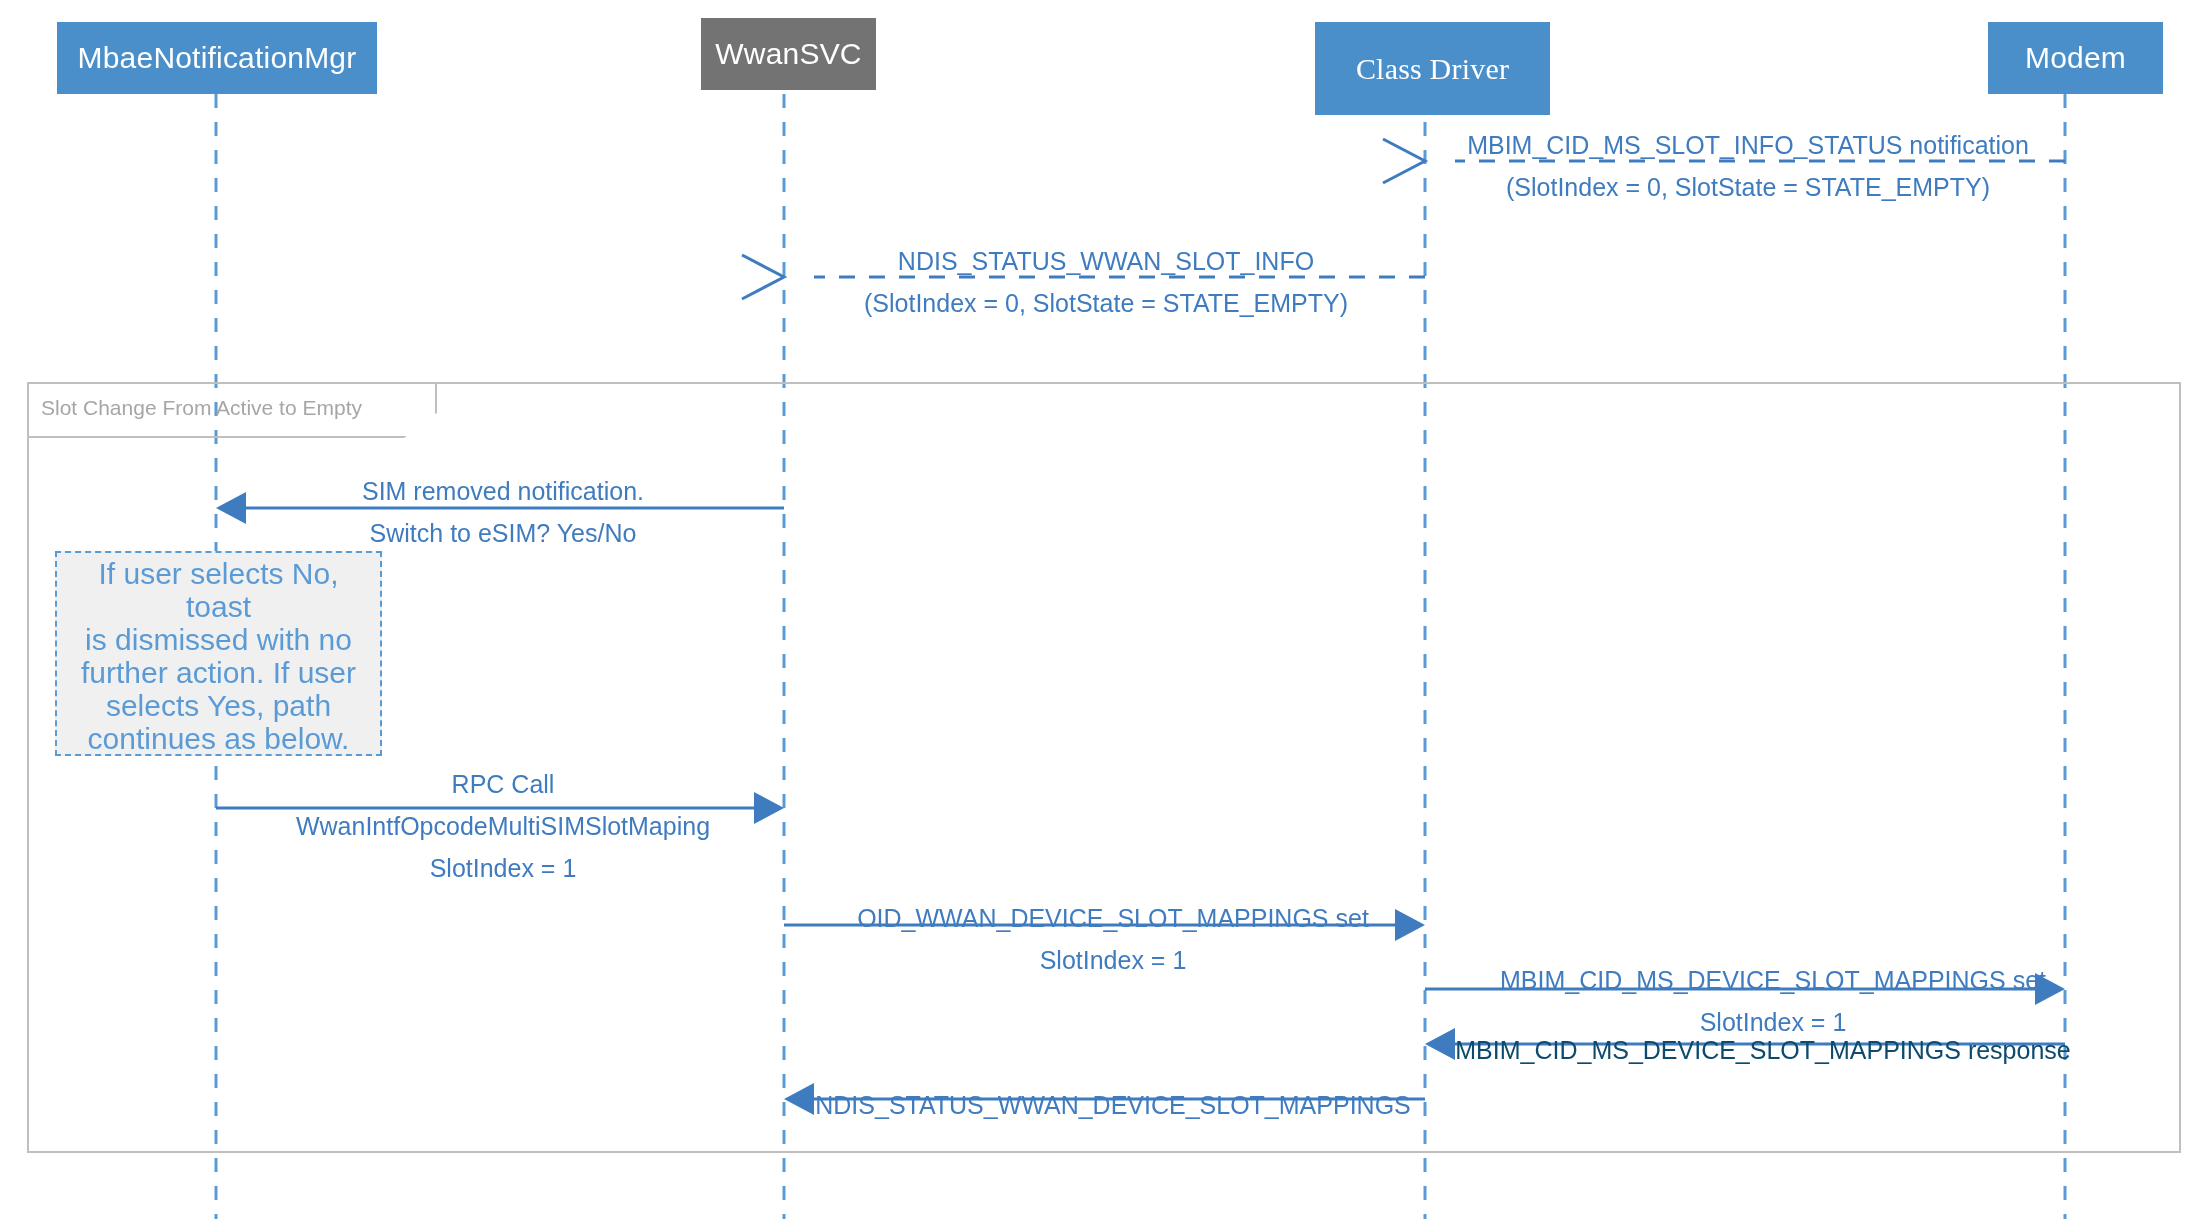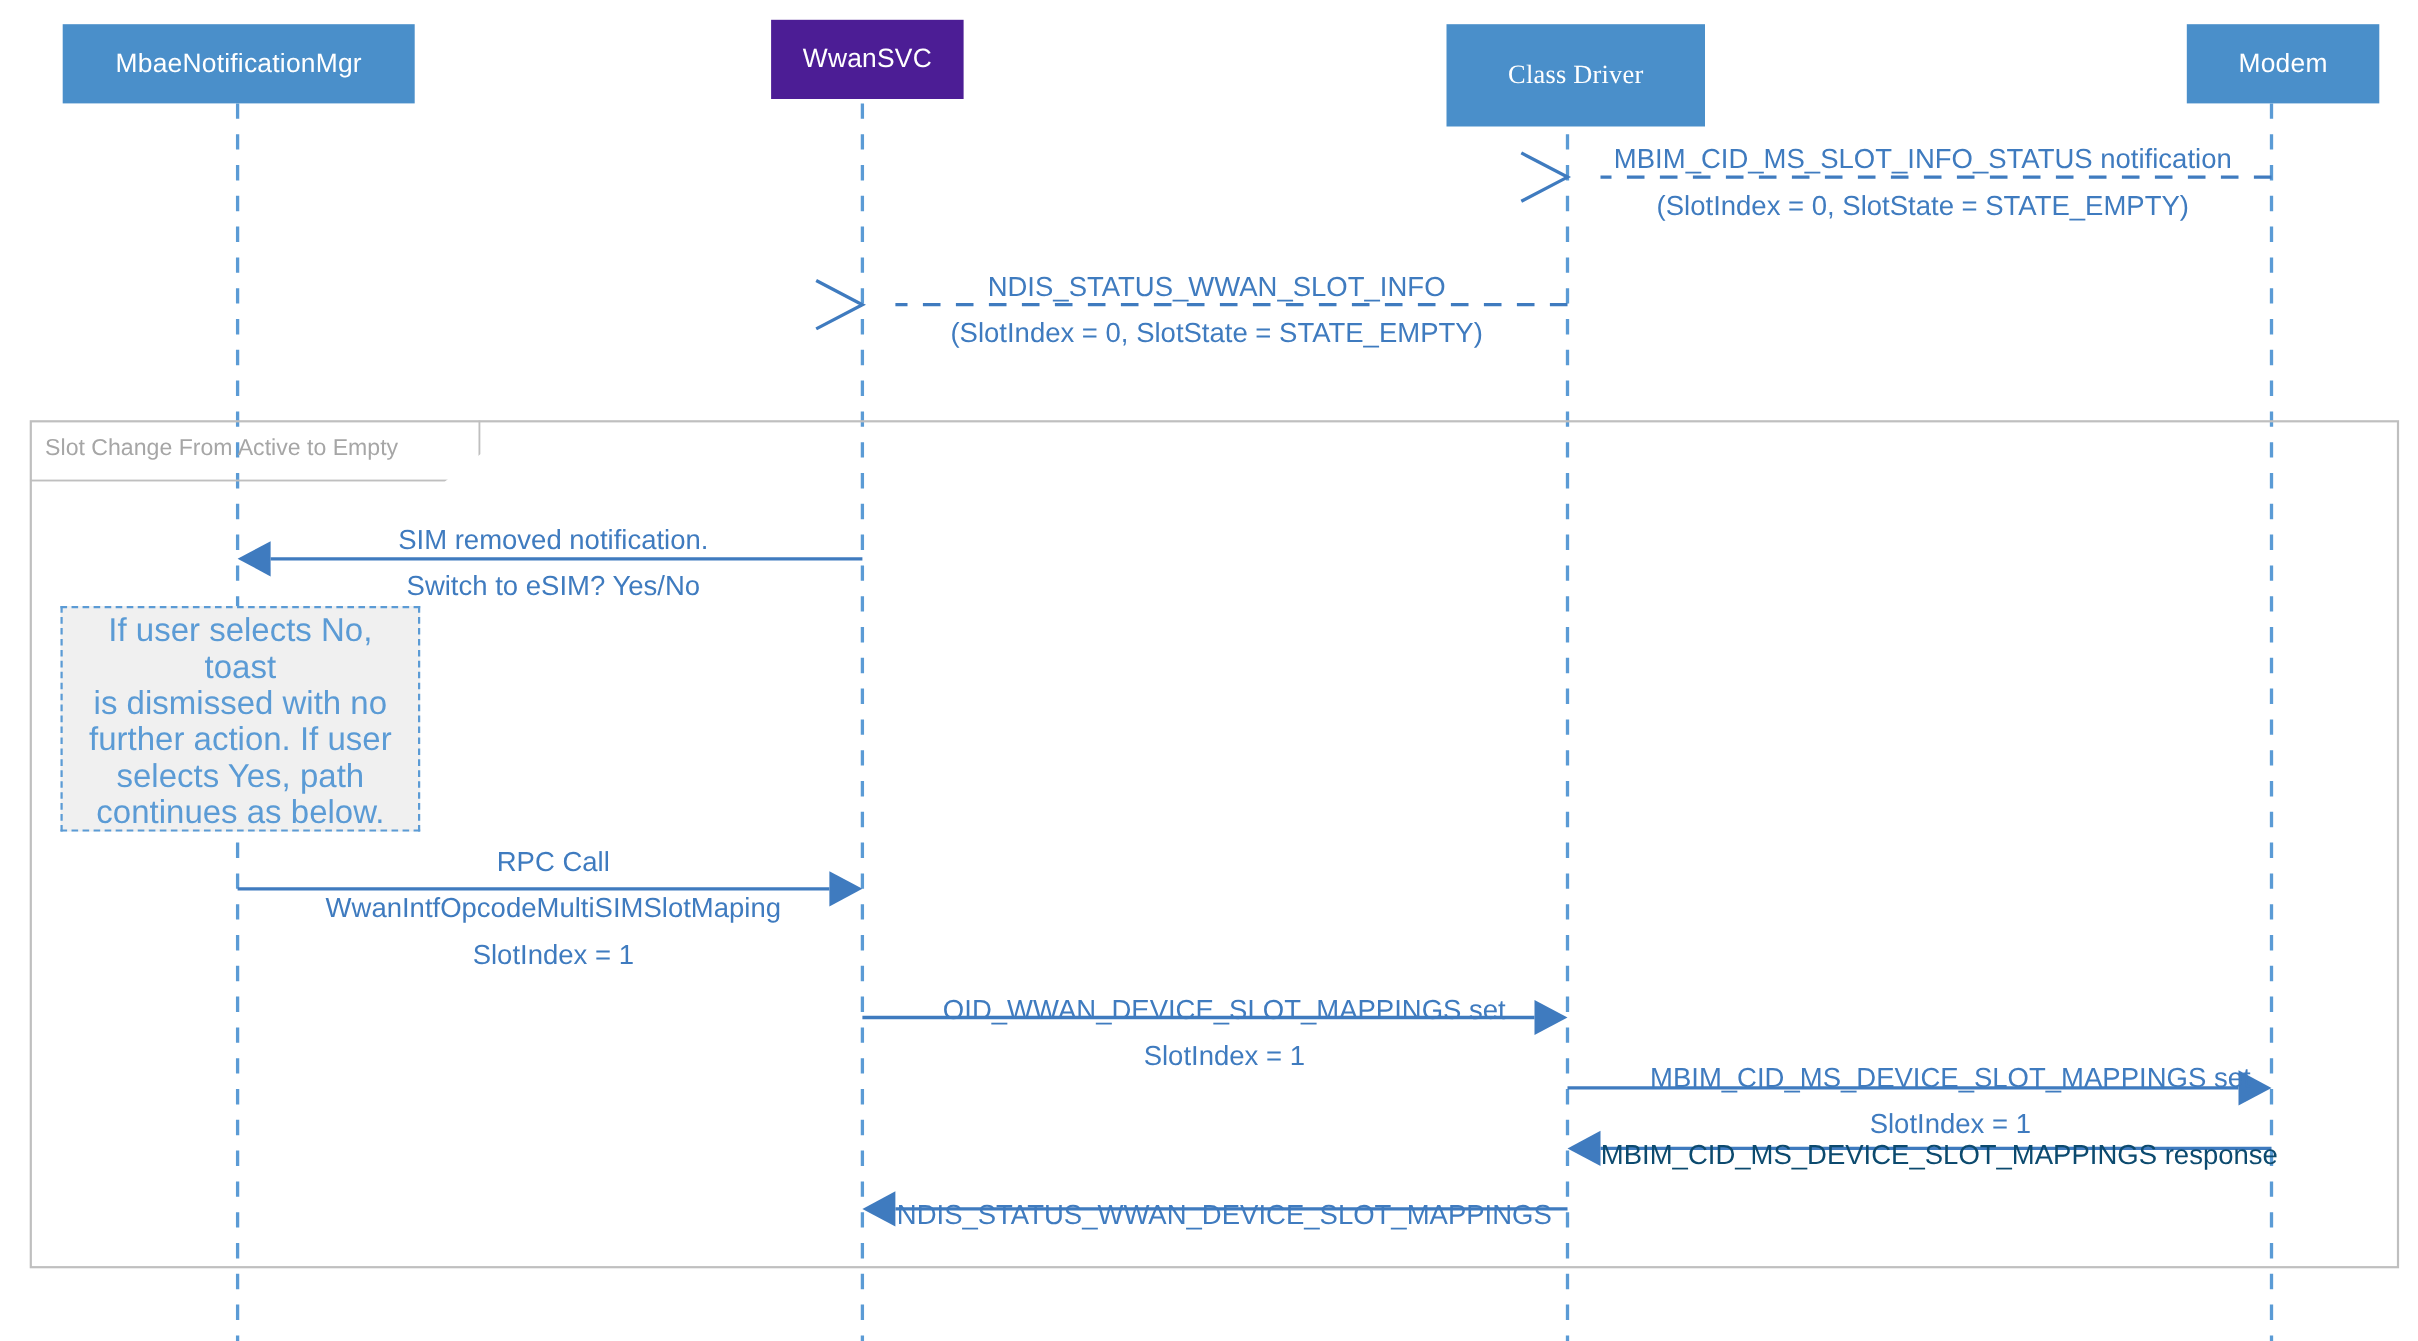--- a/index.html
+++ b/index.html
@@ -30,21 +30,21 @@
   }
   
   .participant {
     position: absolute;
     box-sizing: border-box;
     background: #4a8fca;
     color: #ffffff;
     display: flex;
     align-items: center;
     justify-content: center;
-    font-size: 24px;
+    font-size: 30px;
     letter-spacing: .2px;
     white-space: nowrap;
   }
   
   .frame-box {
     position: absolute;
     box-sizing: border-box;
     border: 2px solid #bfbfbf;
     background: transparent;
   }
@@ -133,21 +133,21 @@
     </svg>
 
   <div class="frame-box" id="frame-box" style="left: 27px; top: 382px; width: 2154px; height: 771px; border-color: rgb(191, 191, 191);"></div>
   <div class="frame-tab" id="frame-tab" style="left: 27px; top: 382px; width: 410px; height: 56px; border-color: rgb(191, 191, 191); clip-path: polygon(0px 0px, 100% 0px, 100% 55%, 92% 100%, 0px 100%);"></div>
   <div class="frame-tab-label" id="frame-tab-label" style="left: 41px; top: 396px; color: rgb(166, 166, 166);">Slot Change From Active to Empty</div>
 
   <div class="layer" id="participants-layer">
       <div class="participant" style="left: 57px; top: 22px; width: 320px; height: 72px; background: rgb(74, 143, 202); color: rgb(255, 255, 255);">
         <span>MbaeNotificationMgr</span>
       </div>
-      <div class="participant" style="left: 701px; top: 18px; width: 175px; height: 72px; background: #4c1d95; color: rgb(255, 255, 255);">
+      <div class="participant" style="left: 701px; top: 18px; width: 175px; height: 72px; background: #737373; color: rgb(255, 255, 255);">
         <span>WwanSVC</span>
       </div>
       <div class="participant" style="left: 1315px; top: 22px; width: 235px; height: 93px; background: rgb(74, 143, 202); color: rgb(255, 255, 255); font-family: Liberation Serif, serif;">
         <span>Class Driver</span>
       </div>
       <div class="participant" style="left: 1988px; top: 22px; width: 175px; height: 72px; background: rgb(74, 143, 202); color: rgb(255, 255, 255);">
         <span>Modem</span>
       </div>
     </div>
 

